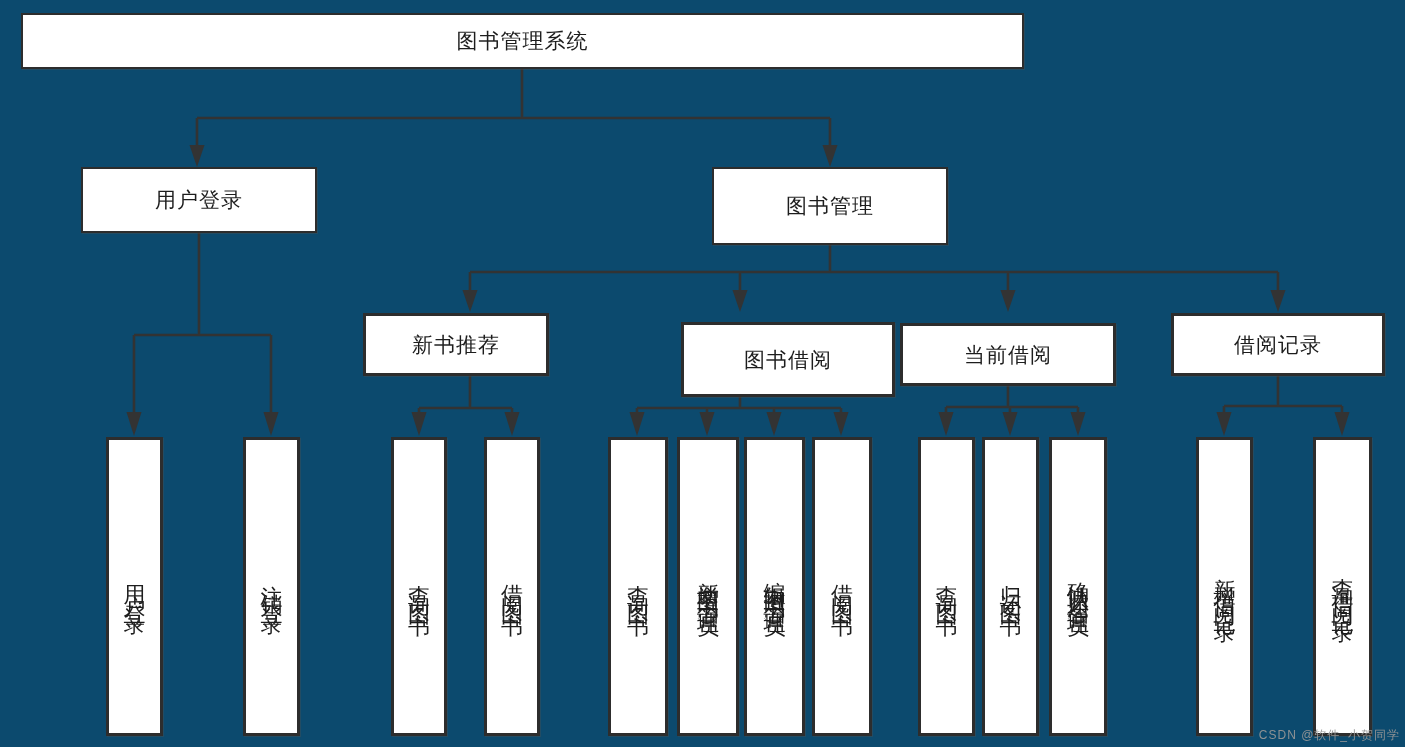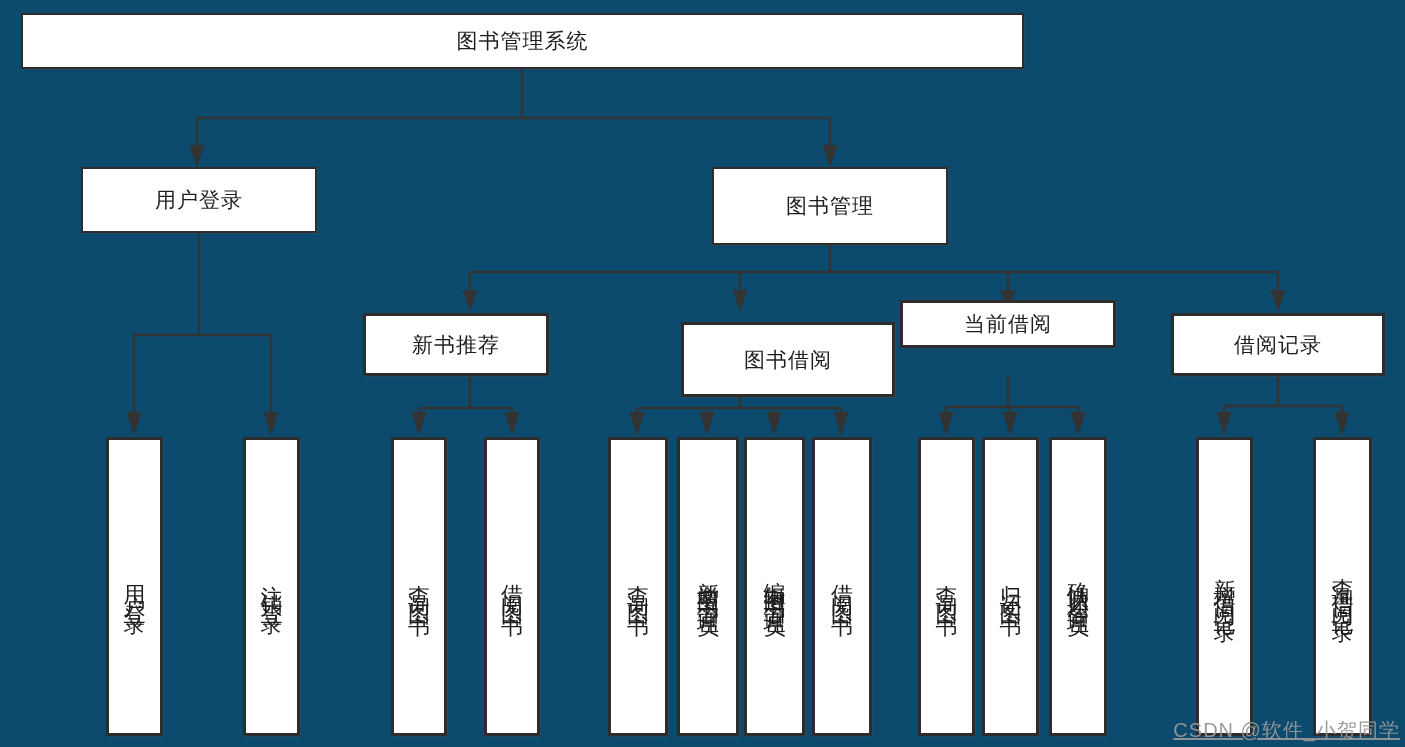--- a/index.html
+++ b/index.html
@@ -39,26 +39,25 @@
     font-size:22px;
     line-height:1;
     white-space:nowrap;
   }
   .sp-l{letter-spacing:10px;}   
   .sp-m{letter-spacing:9px;}    
   .sp-s{letter-spacing:5px;}    
   .watermark{
     position:absolute;
     right:5px;bottom:3px;
-    font-size:20px;
+    font-size:12px;
     color:rgba(150,150,150,0.95);
     letter-spacing:1px;
     z-index:5;
     pointer-events:none;
-    text-decoration:underline;
   }
 </style>
 </head>
 <body>
 
 <div class="canvas">
 
   <svg class="connectors" viewBox="0 0 1405 747" xmlns="http://www.w3.org/2000/svg">
     <g stroke="#333333" stroke-width="2.6" fill="none">
 
@@ -116,21 +115,21 @@
   <div class="node" style="left:712px;top:167px;width:236px;height:78px;">
     <span>图书管理</span>
   </div>
 
   <div class="node l3" style="left:363px;top:313px;width:186px;height:63px;">
     <span>新书推荐</span>
   </div>
   <div class="node l3" style="left:633px;top:322px;width:214px;height:75px;margin-left:48px;">
     <span>图书借阅</span>
   </div>
-  <div class="node l3" style="left:900px;top:300px;width:216px;height:48px;">
+  <div class="node l3" style="left:900px;top:323px;width:216px;height:63px;">
     <span>当前借阅</span>
   </div>
   <div class="node l3" style="left:1171px;top:313px;width:214px;height:63px;">
     <span>借阅记录</span>
   </div>
 
   <div class="vbox" style="left:106px;width:57px;">
     <span class="vlabel sp-l">用户登录</span>
   </div>
   <div class="vbox" style="left:243px;width:57px;">

